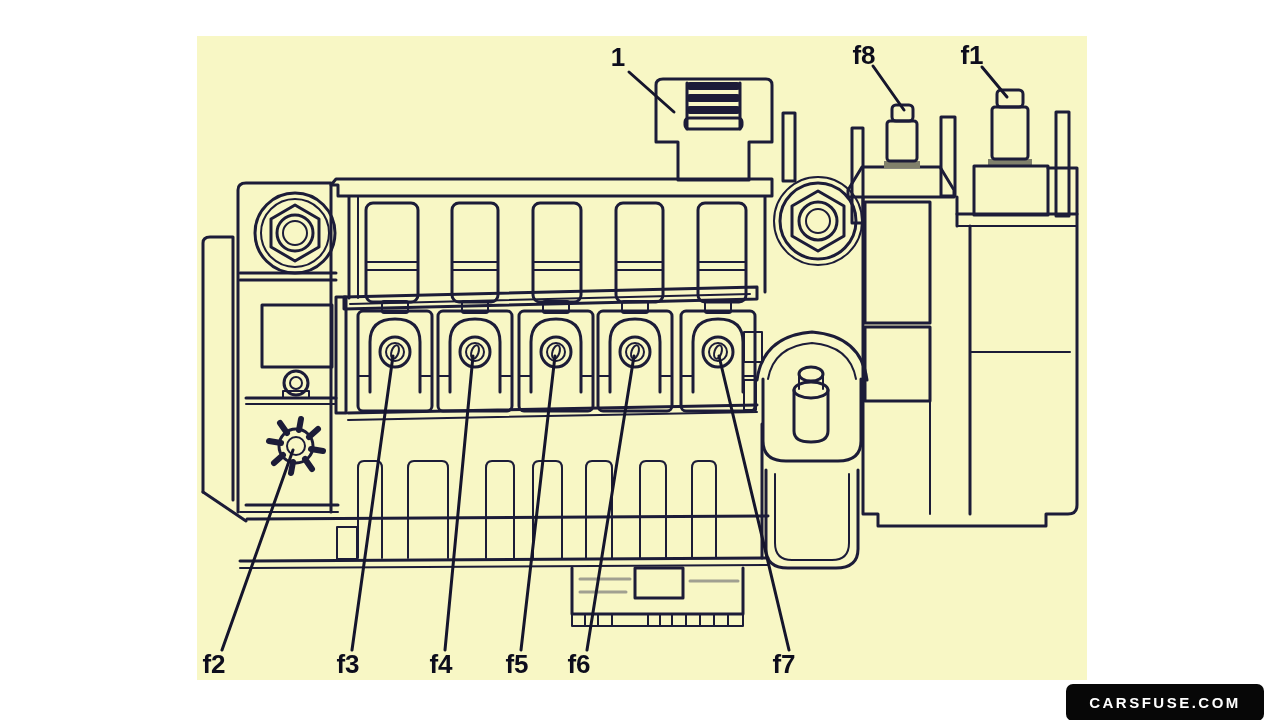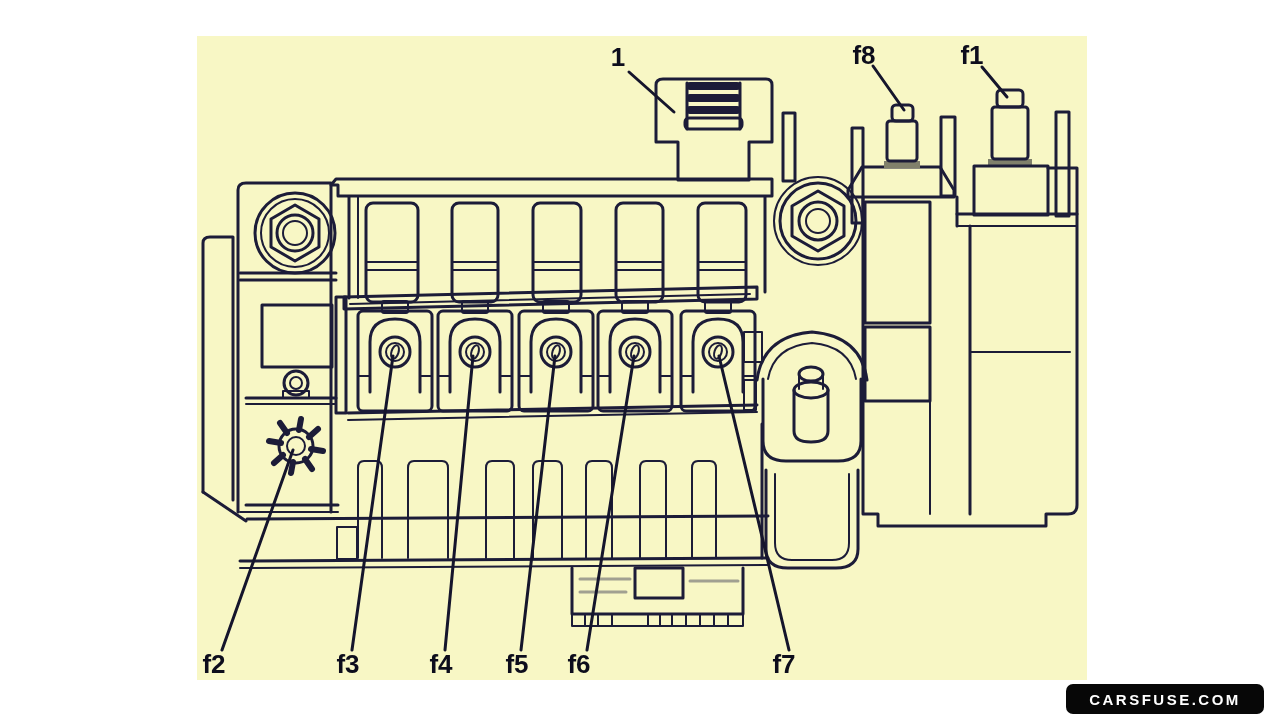--- a/index.html
+++ b/index.html
@@ -6,21 +6,21 @@
             font-family:"Liberation Sans",sans-serif;}
   .stage{position:relative;width:1280px;height:720px;background:#ffffff;}
   svg{position:absolute;left:0;top:0;}
   .ln{fill:none;stroke:#1c1c38;stroke-width:3;stroke-linejoin:round;stroke-linecap:round;}
   .ln2{fill:none;stroke:#1c1c38;stroke-width:2;stroke-linejoin:round;stroke-linecap:round;}
   .thk{fill:none;stroke:#1c1c38;stroke-width:8;stroke-linecap:round;}
   .pad{fill:#80806b;stroke:none;}
   .hatch{fill:none;stroke:#4a4a5e;stroke-width:3;opacity:.5;stroke-linecap:round;}
   text.callout{font-family:"Liberation Sans",sans-serif;font-size:26px;font-weight:bold;
                fill:#0d0d1c;text-anchor:middle;}
-  .watermark{position:absolute;left:1066px;top:684px;width:198px;height:30px;
+  .watermark{position:absolute;left:1066px;top:684px;width:198px;height:37px;
              background:#070707;border-radius:7px;display:flex;align-items:center;
              justify-content:center;color:#ffffff;font-weight:bold;font-size:15px;
              letter-spacing:2.5px;}
 </style>
 </head>
 <body>
 
 <div class="stage">
 <svg width="1280" height="720" viewBox="0 0 1280 720">
 

